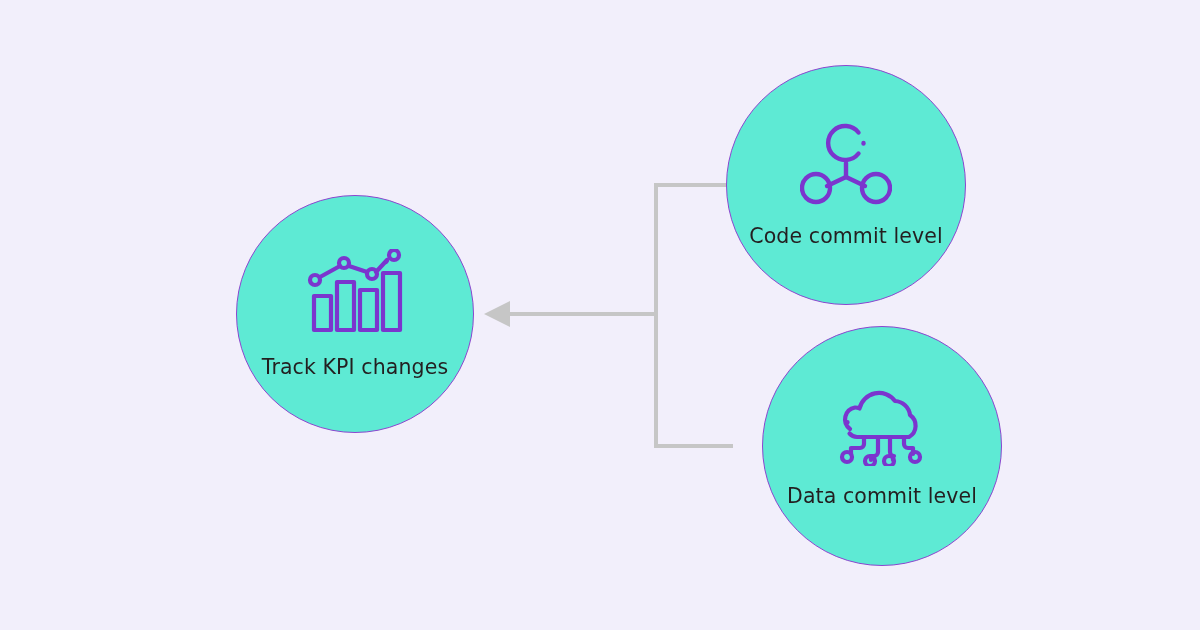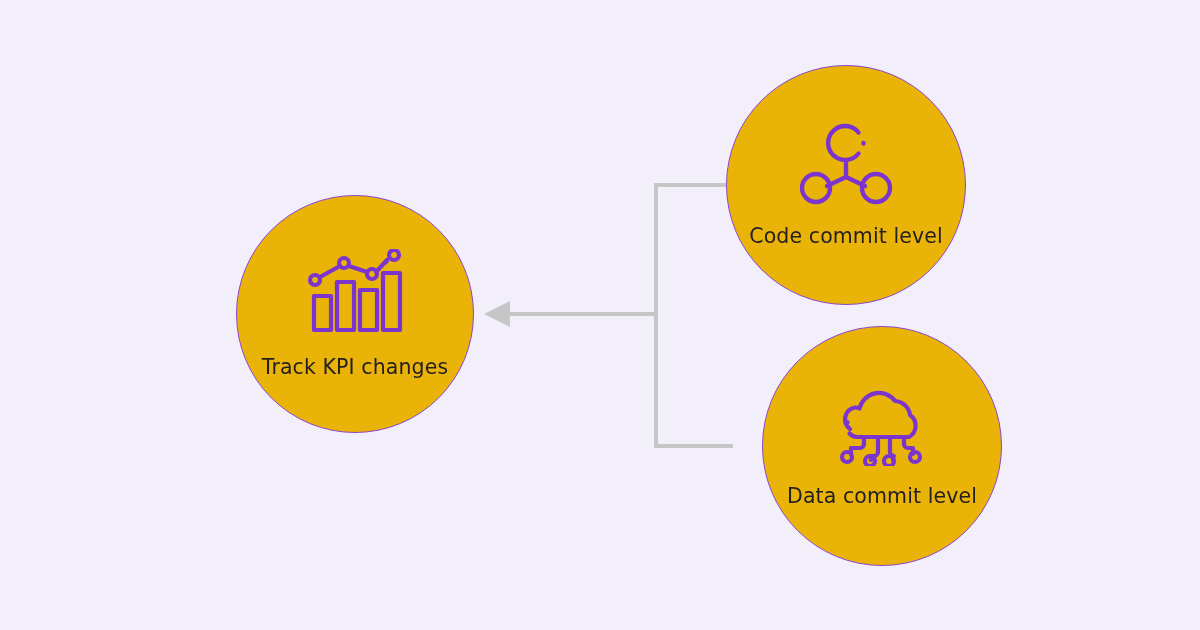--- a/index.html
+++ b/index.html
@@ -21,21 +21,21 @@
   .connector-layer {
     position: absolute;
     left: 0;
     top: 0;
     width: 1200px;
     height: 630px;
   }
   .node {
     position: absolute;
     border-radius: 50%;
-    background: #eab308;
+    background: #5eead4;
     border: 1.6px solid #8b46cf;
     box-sizing: border-box;
     display: flex;
     flex-direction: column;
     align-items: center;
     justify-content: center;
   }
   .node-icon {
     display: block;
     line-height: 0;

